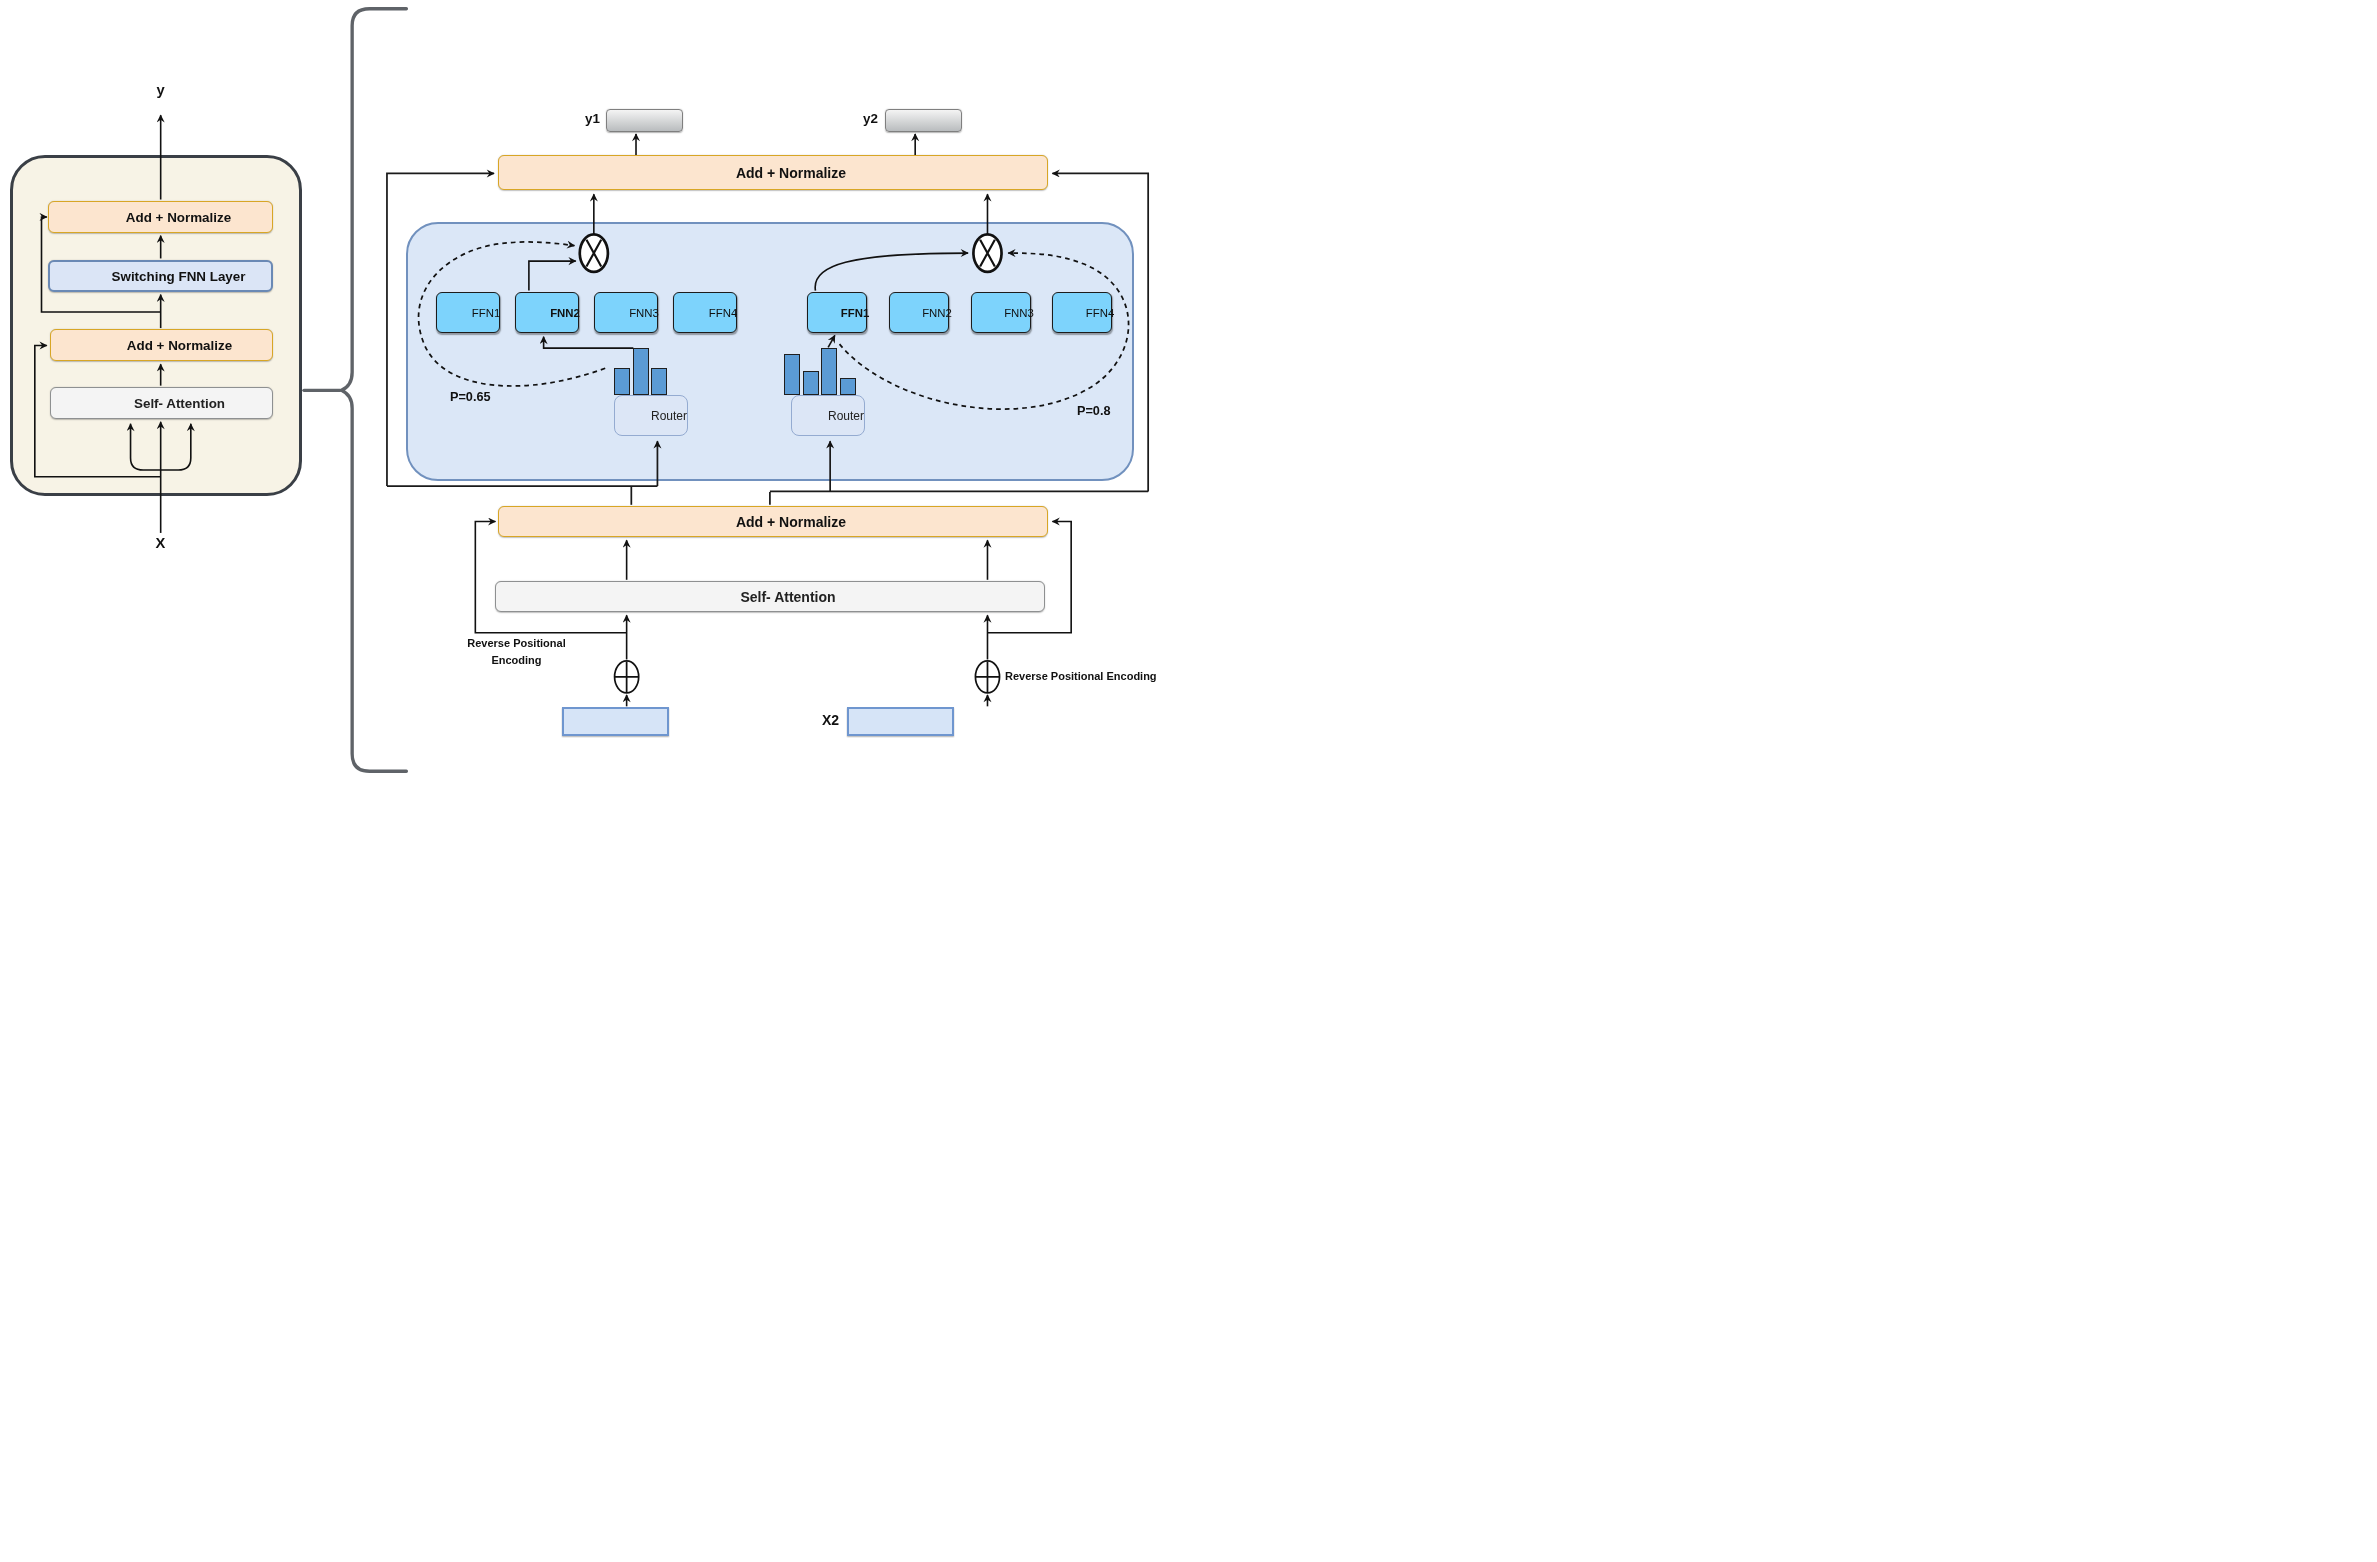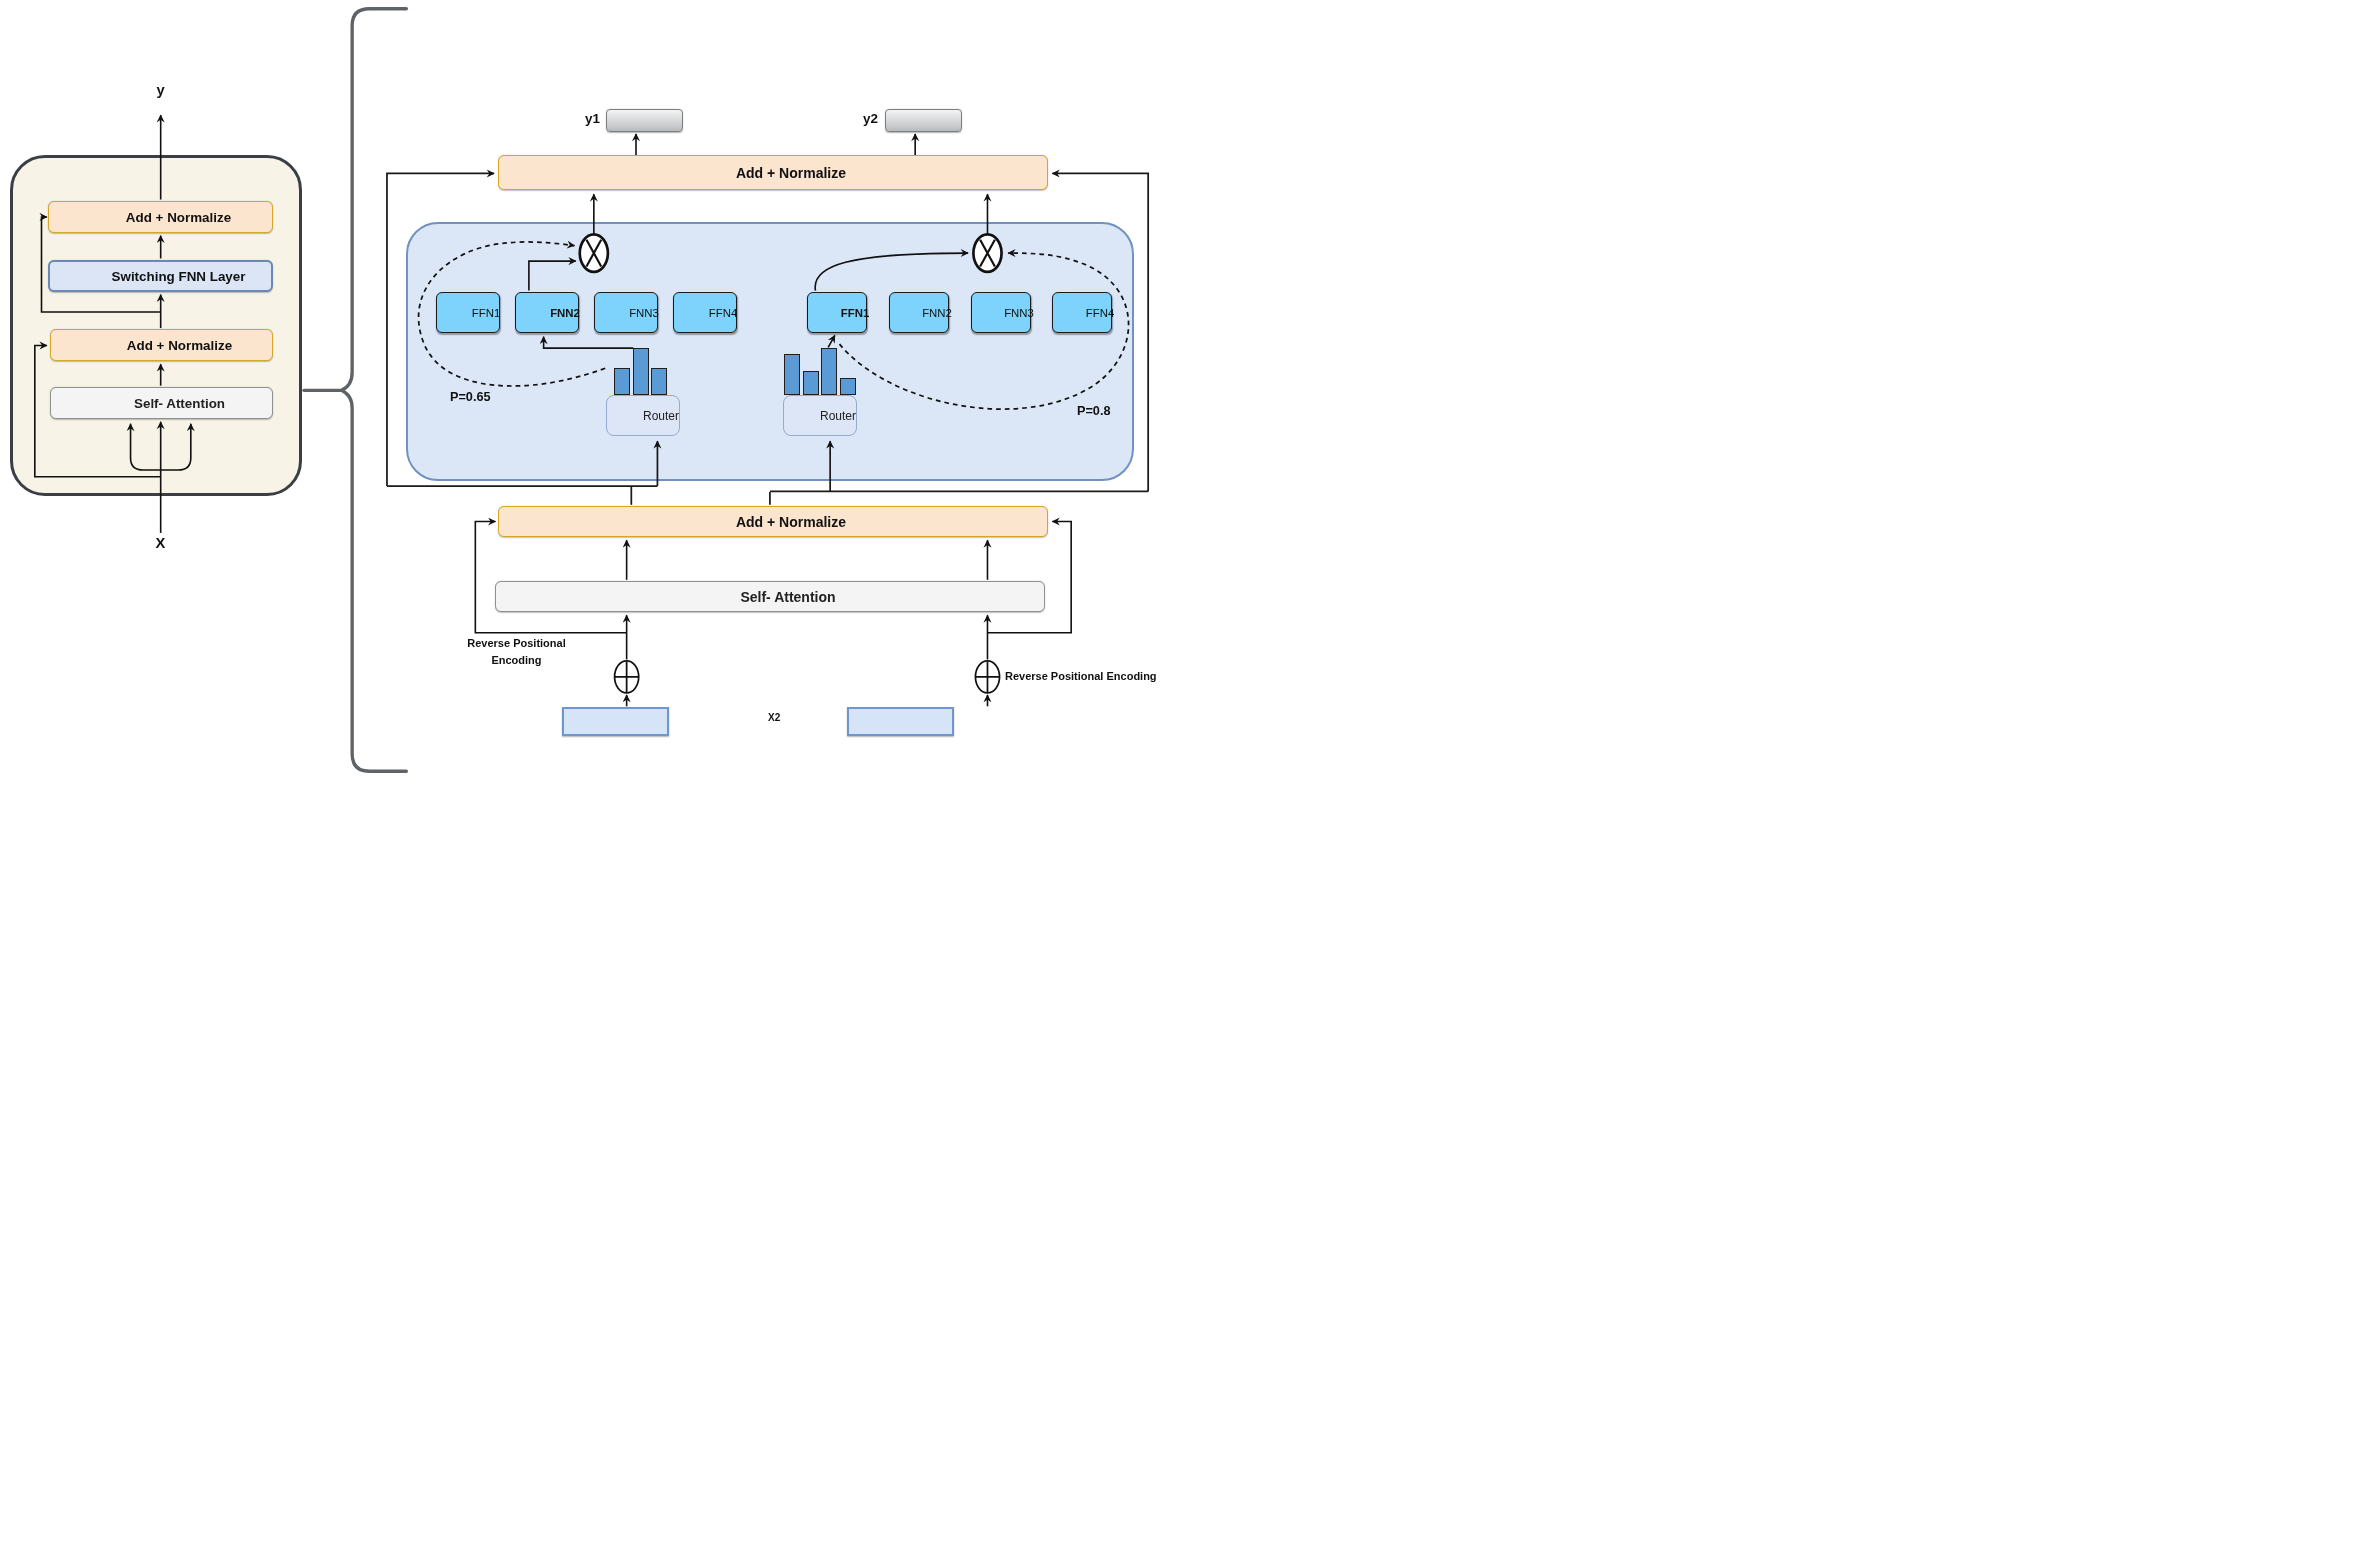--- a/index.html
+++ b/index.html
@@ -10,21 +10,21 @@
   .lbl{position:absolute;z-index:2;color:#111;font-weight:bold;}
   
   .outer-box{border:3.3px solid #3a3f46;border-radius:35px;background:#f7f3e6;z-index:0;}
   .an{background:#fce5cf;border:1.3px solid #d8a625;border-radius:6px;font-size:13.4px;font-weight:bold;color:#111;box-shadow:0 0.7px 1.3px rgba(0,0,0,.25);}
   .sw{background:#dbe5f6;border:2px solid #6a89b5;border-radius:6px;font-size:13.4px;font-weight:bold;color:#111;box-shadow:0 0.7px 1.3px rgba(0,0,0,.25);}
   .sa{background:#f4f4f4;border:1.3px solid #8e9091;border-radius:6px;font-size:13.4px;font-weight:bold;color:#222;box-shadow:0 0.7px 1.3px rgba(0,0,0,.25);}
   
   .blue-box{background:#dbe7f7;border:2.7px solid #7191be;border-radius:32px;z-index:0;}
   .expert{background:#7dd3fc;border:1.3px solid #1c1c1c;border-radius:6px;font-size:11.4px;color:#111;box-shadow:0.7px 1.3px 1.3px rgba(0,0,0,.35);}
   .expert.sel{font-weight:bold;}
-  .router{background:#dce6f6;border:1.3px solid #94abd1;border-radius:8px;font-size:12px;color:#222;}
+  .router{background:#dce6f6;border:1.3px solid #94abd1;border-radius:8px;font-size:12px;color:#222;margin-left:8px;}
   .bars{position:absolute;display:flex;align-items:flex-end;gap:2.7px;z-index:2;}
   .bar{width:16px;background:#5b9bd5;border:1.3px solid #1f1f1f;box-sizing:border-box;}
   .tok{background:linear-gradient(#f4f4f4,#b9bcbe);border:1.3px solid #7f7f7f;border-radius:4px;box-shadow:0 0.7px 1.3px rgba(0,0,0,.3);}
   .xrect{background:#d6e4f7;border:2px solid #6f96cf;box-shadow:0 0.7px 1.3px rgba(0,0,0,.3);}
   .p-lbl{font-size:12.7px;padding-left:36px;}
   .rpe{font-size:11px;line-height:17.4px;text-align:center;}
   sub.small{font-size:8.7px;}
 </style>
 </head>
 <body>
@@ -158,17 +158,17 @@
   <div class="lbl rpe" style="left:428px;top:635px;width:177px;">
     <div>Reverse Positional</div>
     <div>Encoding</div>
   </div>
   <div class="lbl rpe" style="left:1005px;top:668px;white-space:nowrap;">Reverse Positional Encoding</div>
 
   <div class="lbl" style="left:548px;top:712px;font-size:14px;margin-left:23px;">
     <span>X</span><sub class="small">1</sub>
   </div>
   <div class="node xrect" style="left:562px;top:707px;width:107px;height:29px;"></div>
-  <div class="lbl" style="left:768px;top:712px;font-size:10px;">X2</div>
+  <div class="lbl" style="left:822px;top:712px;font-size:14px;">X2</div>
   <div class="node xrect" style="left:847px;top:707px;width:107px;height:29px;"></div>
 
 </div>
 
 
 </body></html>

